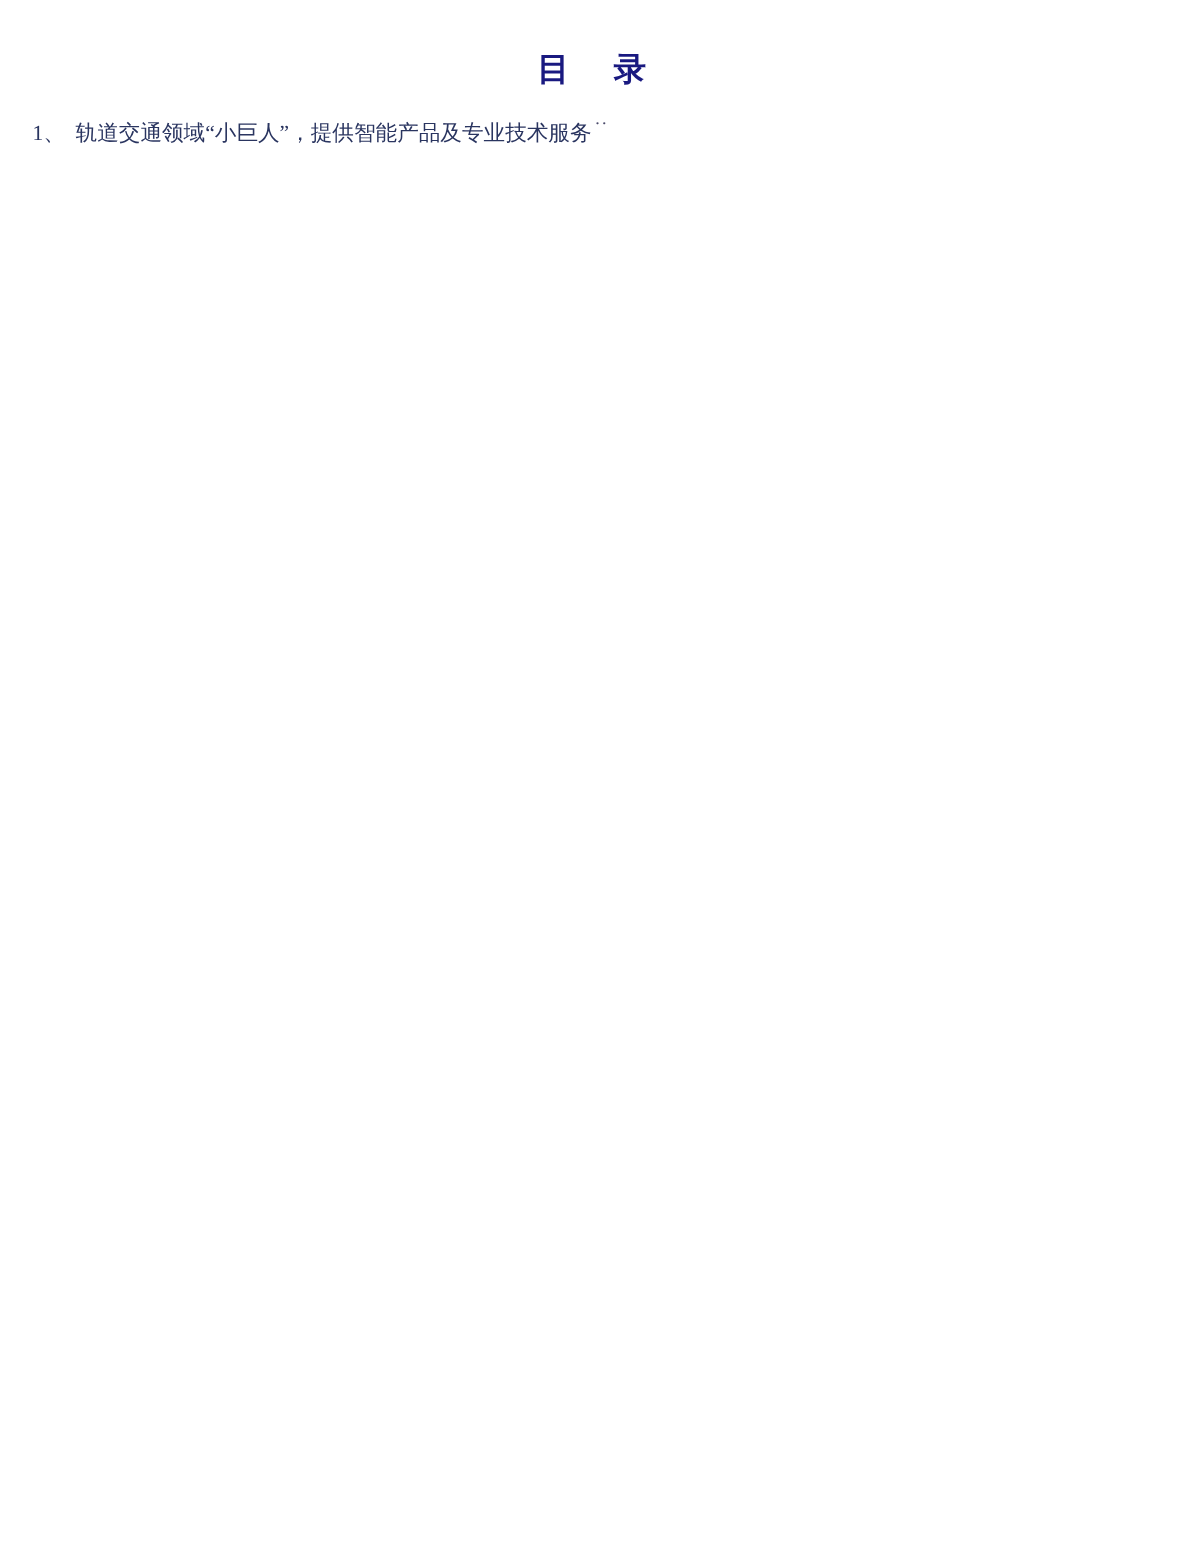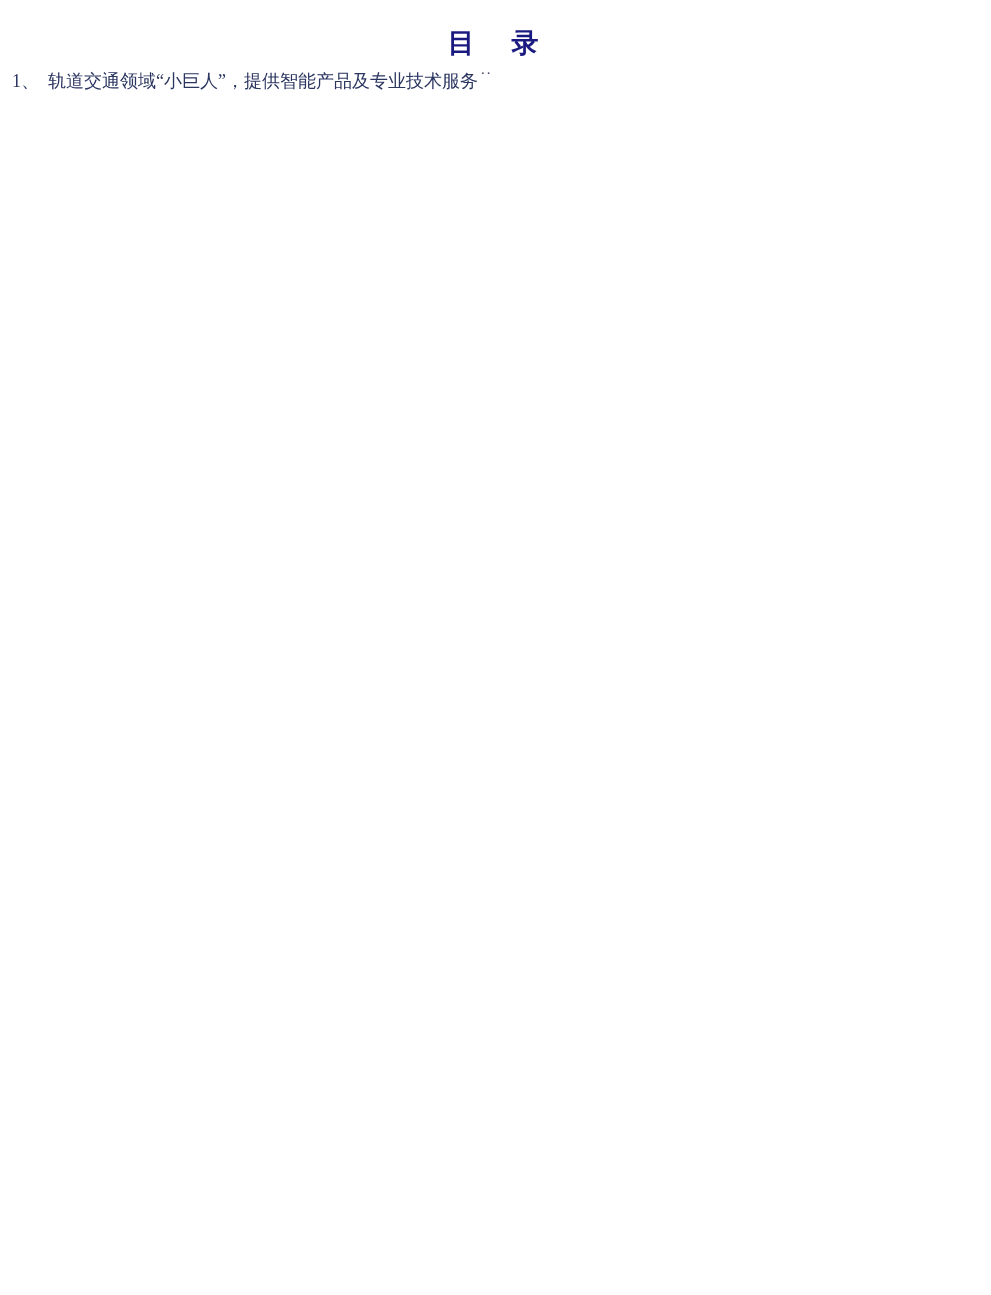--- a/index.html
+++ b/index.html
@@ -13,21 +13,21 @@
     font-family: "Liberation Serif", "DejaVu Serif", serif;
     color: #2a3560;
     overflow: hidden;
     position: relative;
   }
 
   .page {
     width: 991px;
     height: 1295px;
     box-sizing: border-box;
-    padding: 0;
+    padding: 15px;
     position: relative;
   }
 
   
   .doc-title {
     text-align: center;
     color: #191980;
     font-weight: bold;
     font-size: 27px;
     letter-spacing: 0.18em;

